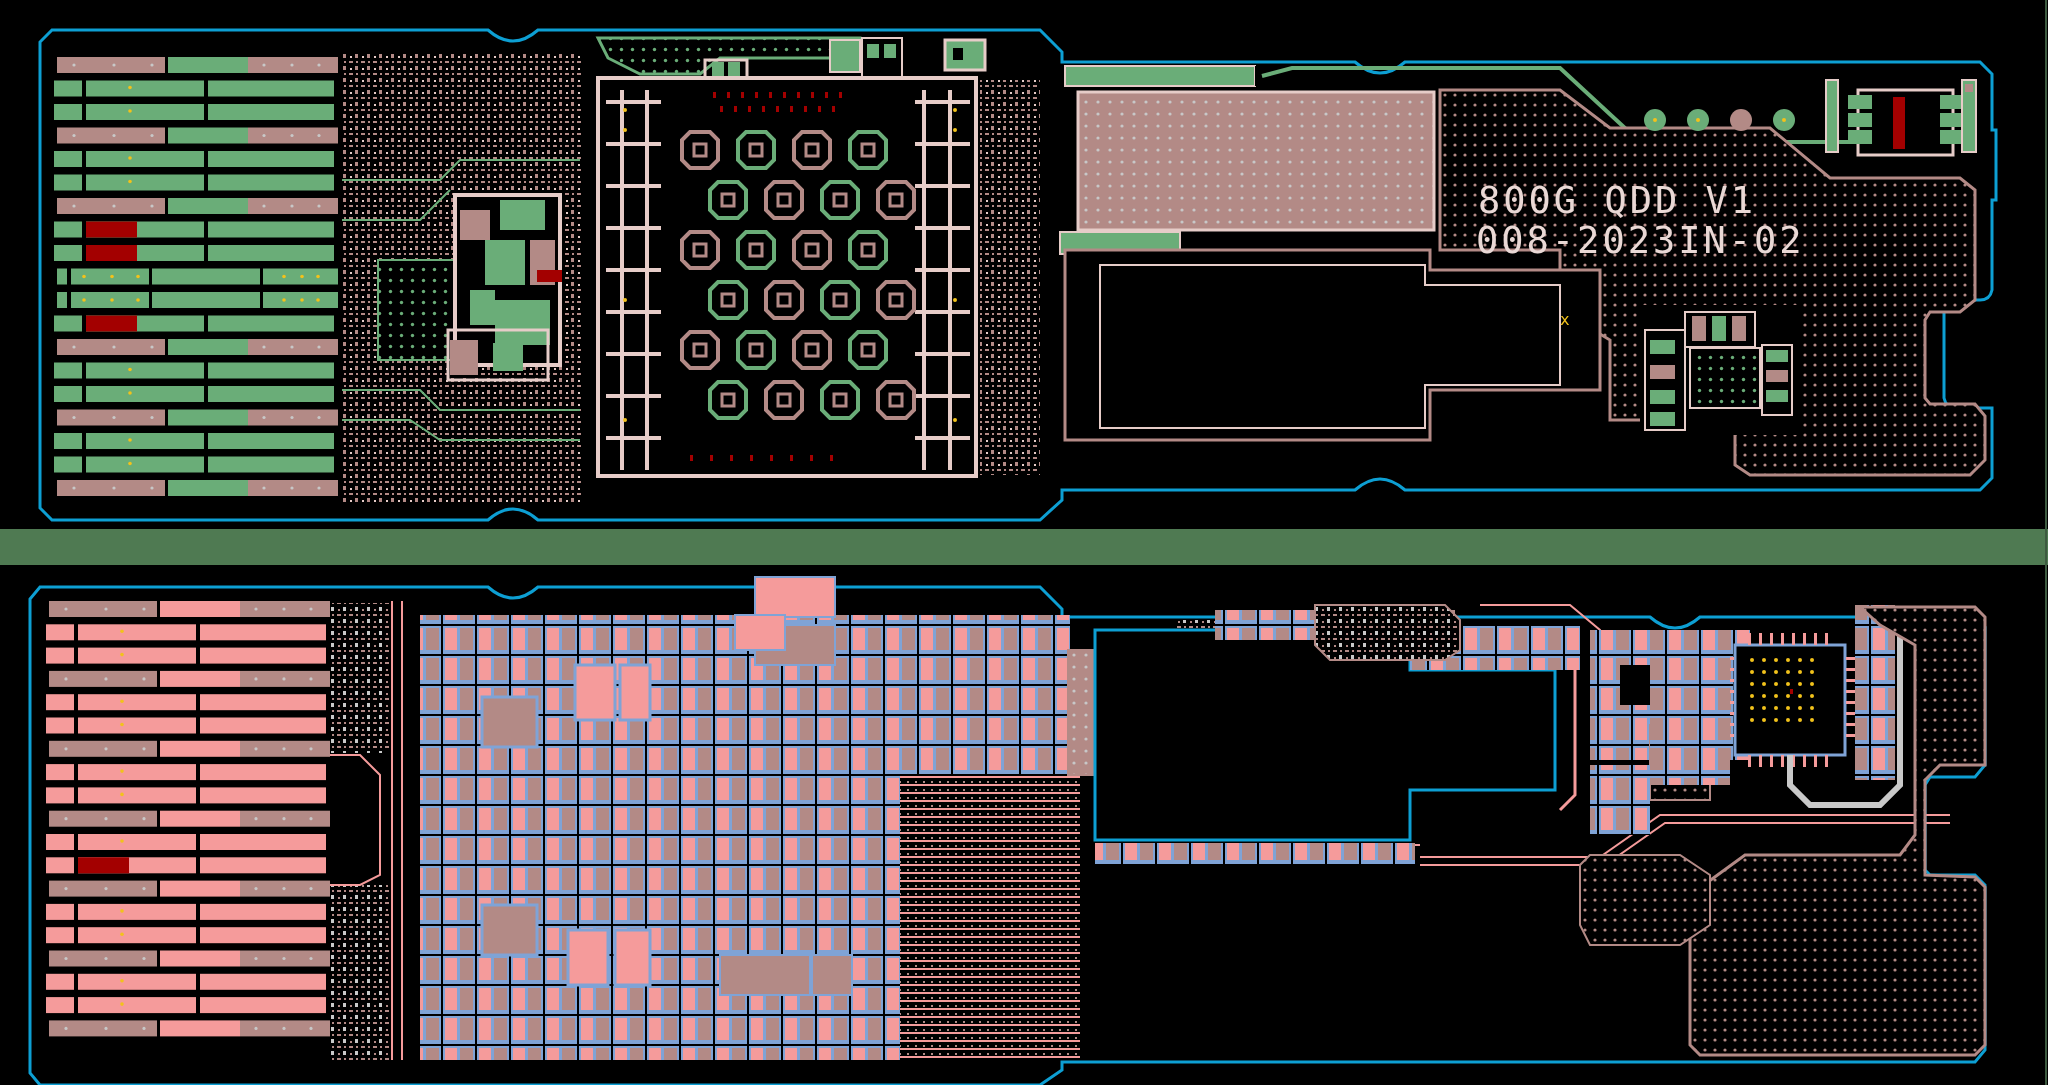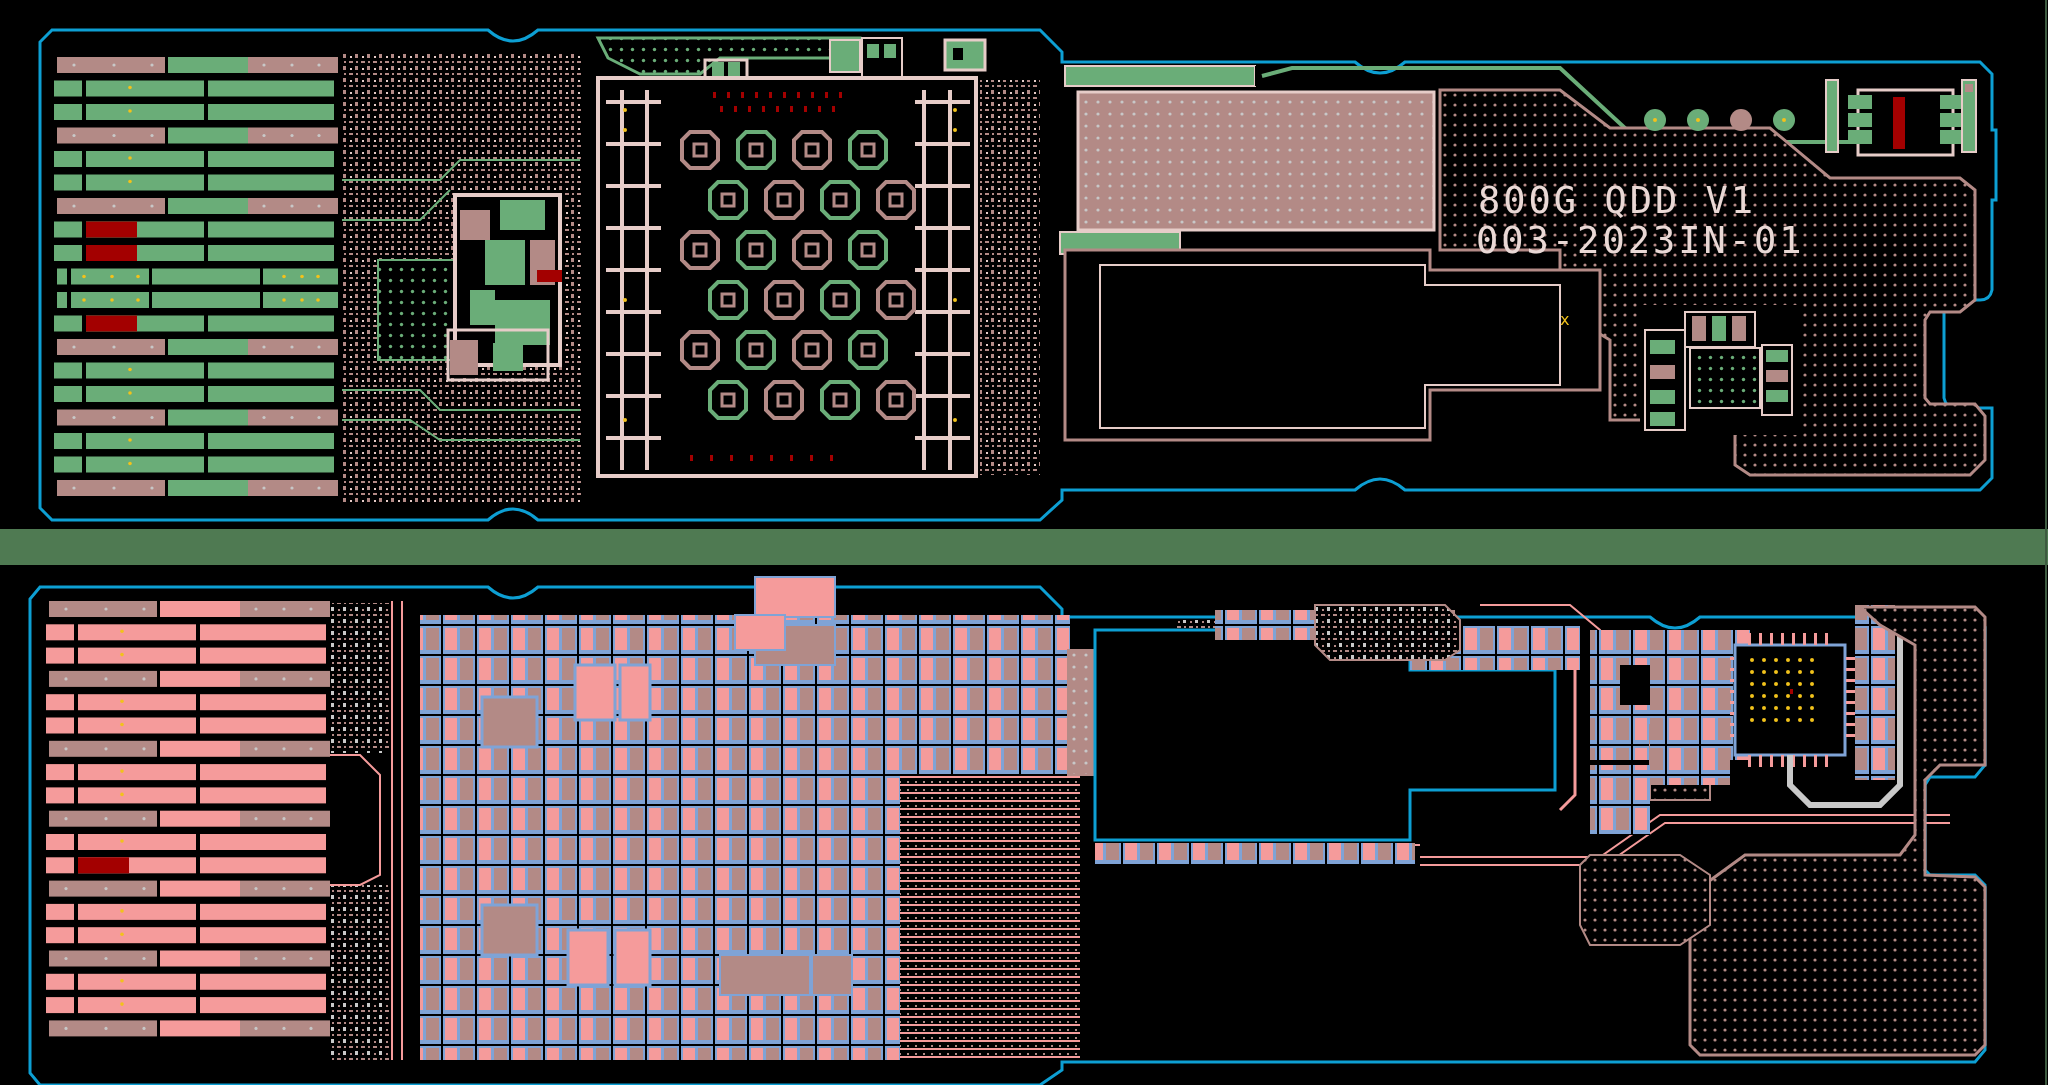--- a/index.html
+++ b/index.html
@@ -401,21 +401,21 @@
       <rect x="1940" y="95" width="24" height="14" fill="#6aad78"></rect>
       <rect x="1940" y="113" width="24" height="14" fill="#6aad78"></rect>
       <rect x="1940" y="130" width="24" height="14" fill="#6aad78"></rect>
       <rect x="1893" y="97" width="12" height="52" fill="#a30000"></rect>
       <rect x="1962" y="80" width="14" height="72" fill="#6aad78" stroke="#e6ccc8" stroke-width="2"></rect>
       <rect x="1965" y="84" width="8" height="8" fill="#b38a86"></rect>
     </g>
   </svg>
 
   <div class="silk-text" style="left:1478px; top:182px;">800G QDD V1</div>
-  <div class="silk-text" style="left:1476px; top:222px;">003-2023IN-01</div>
+  <div class="silk-text" style="left:1476px; top:222px;">008-2023IN-02</div>
 
   <div class="separator"></div>
 
   <svg id="bottom-board" width="2048" height="520" viewBox="0 0 2048 520" style="top:565px;">
     <defs>
       <pattern id="dotsPinkB" width="10" height="10" patternUnits="userSpaceOnUse">
         <rect width="10" height="10" fill="#000"></rect>
         <circle cx="5" cy="5" r="1.6" fill="#b38a86"></circle>
       </pattern>
       <pattern id="noisePinkB" width="12" height="12" patternUnits="userSpaceOnUse">

